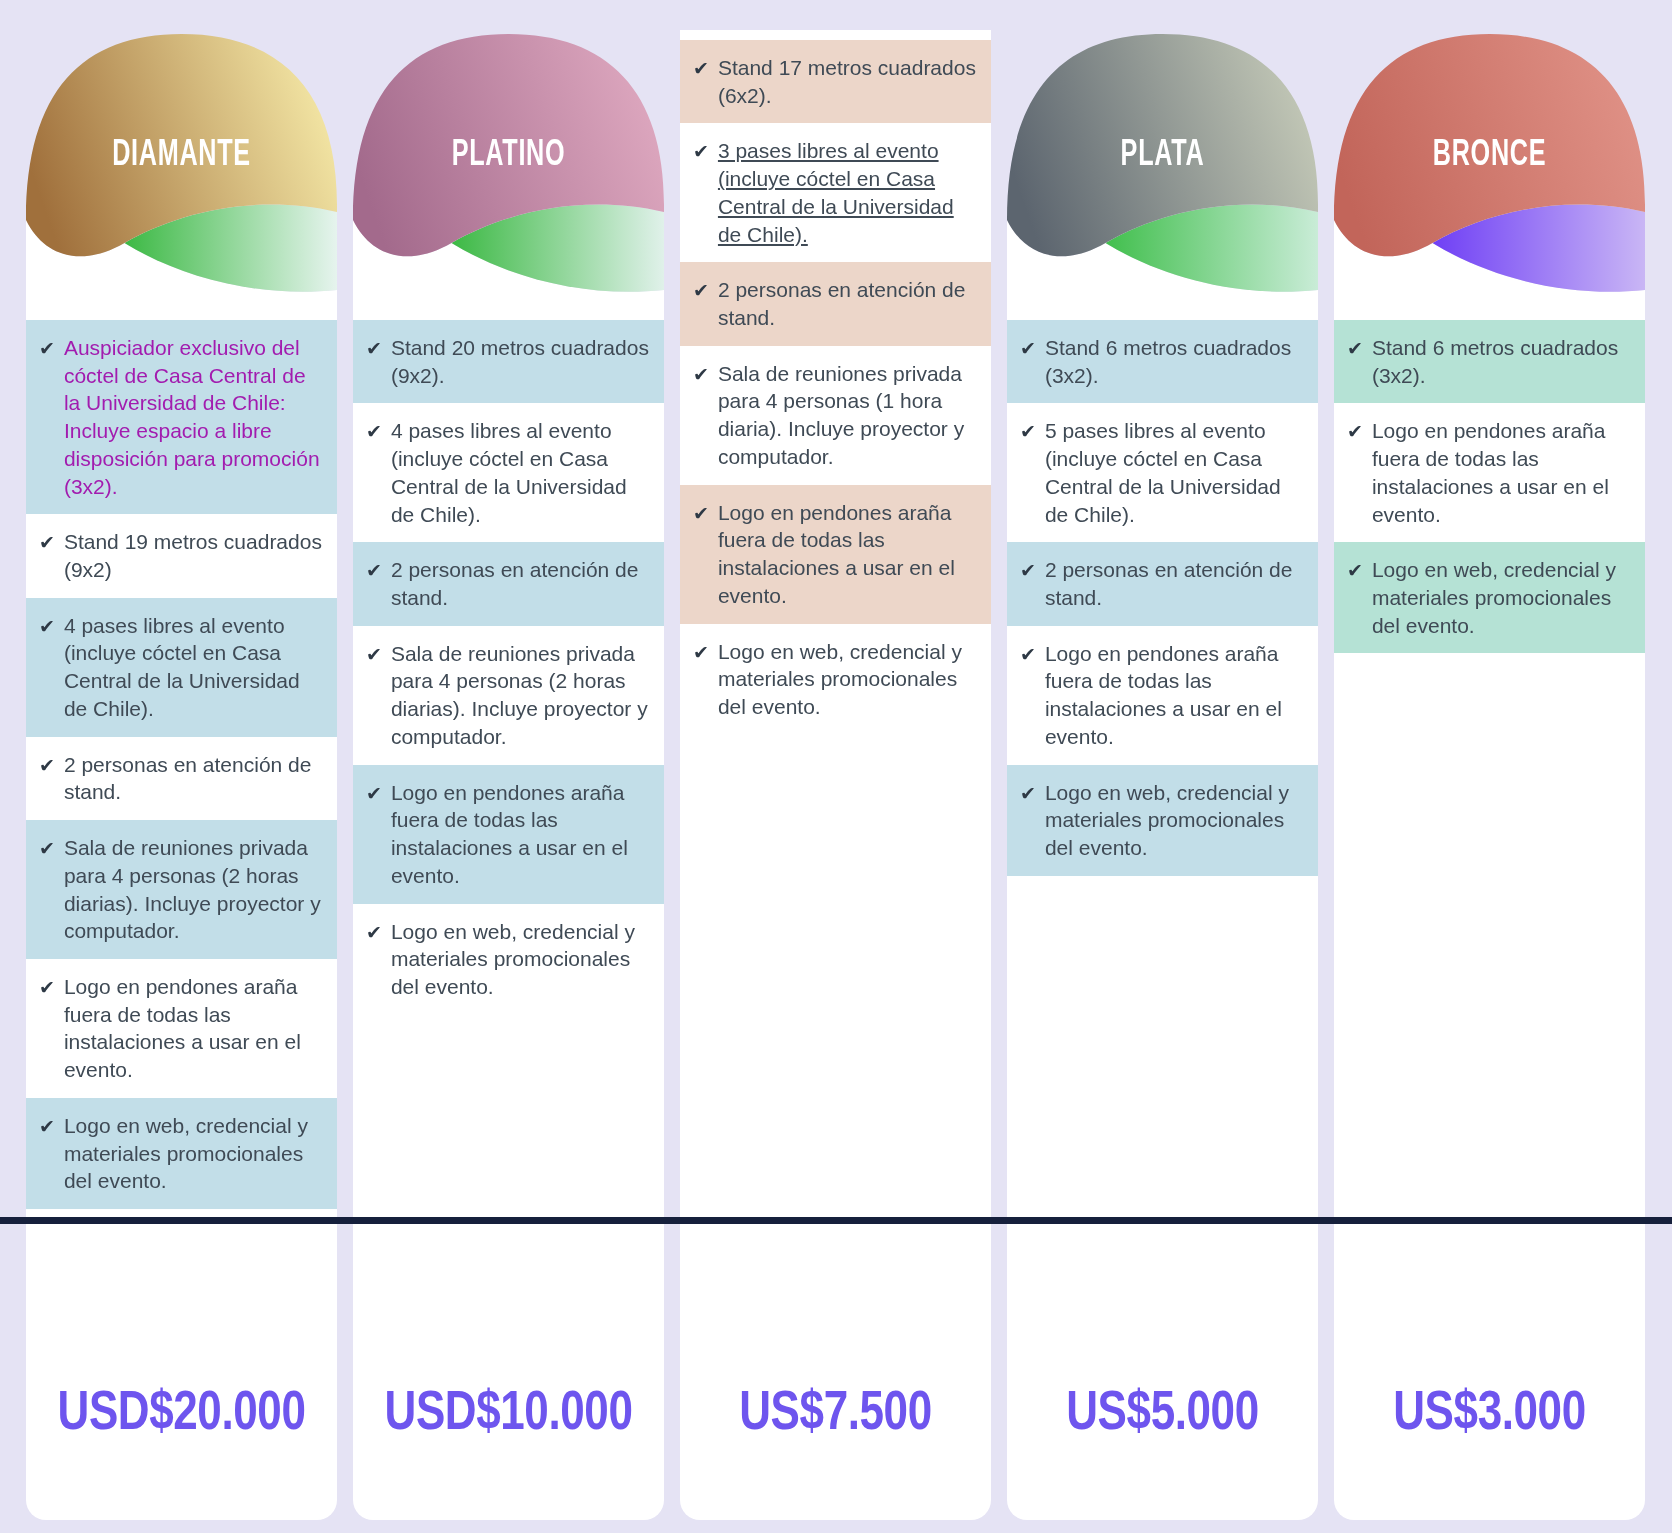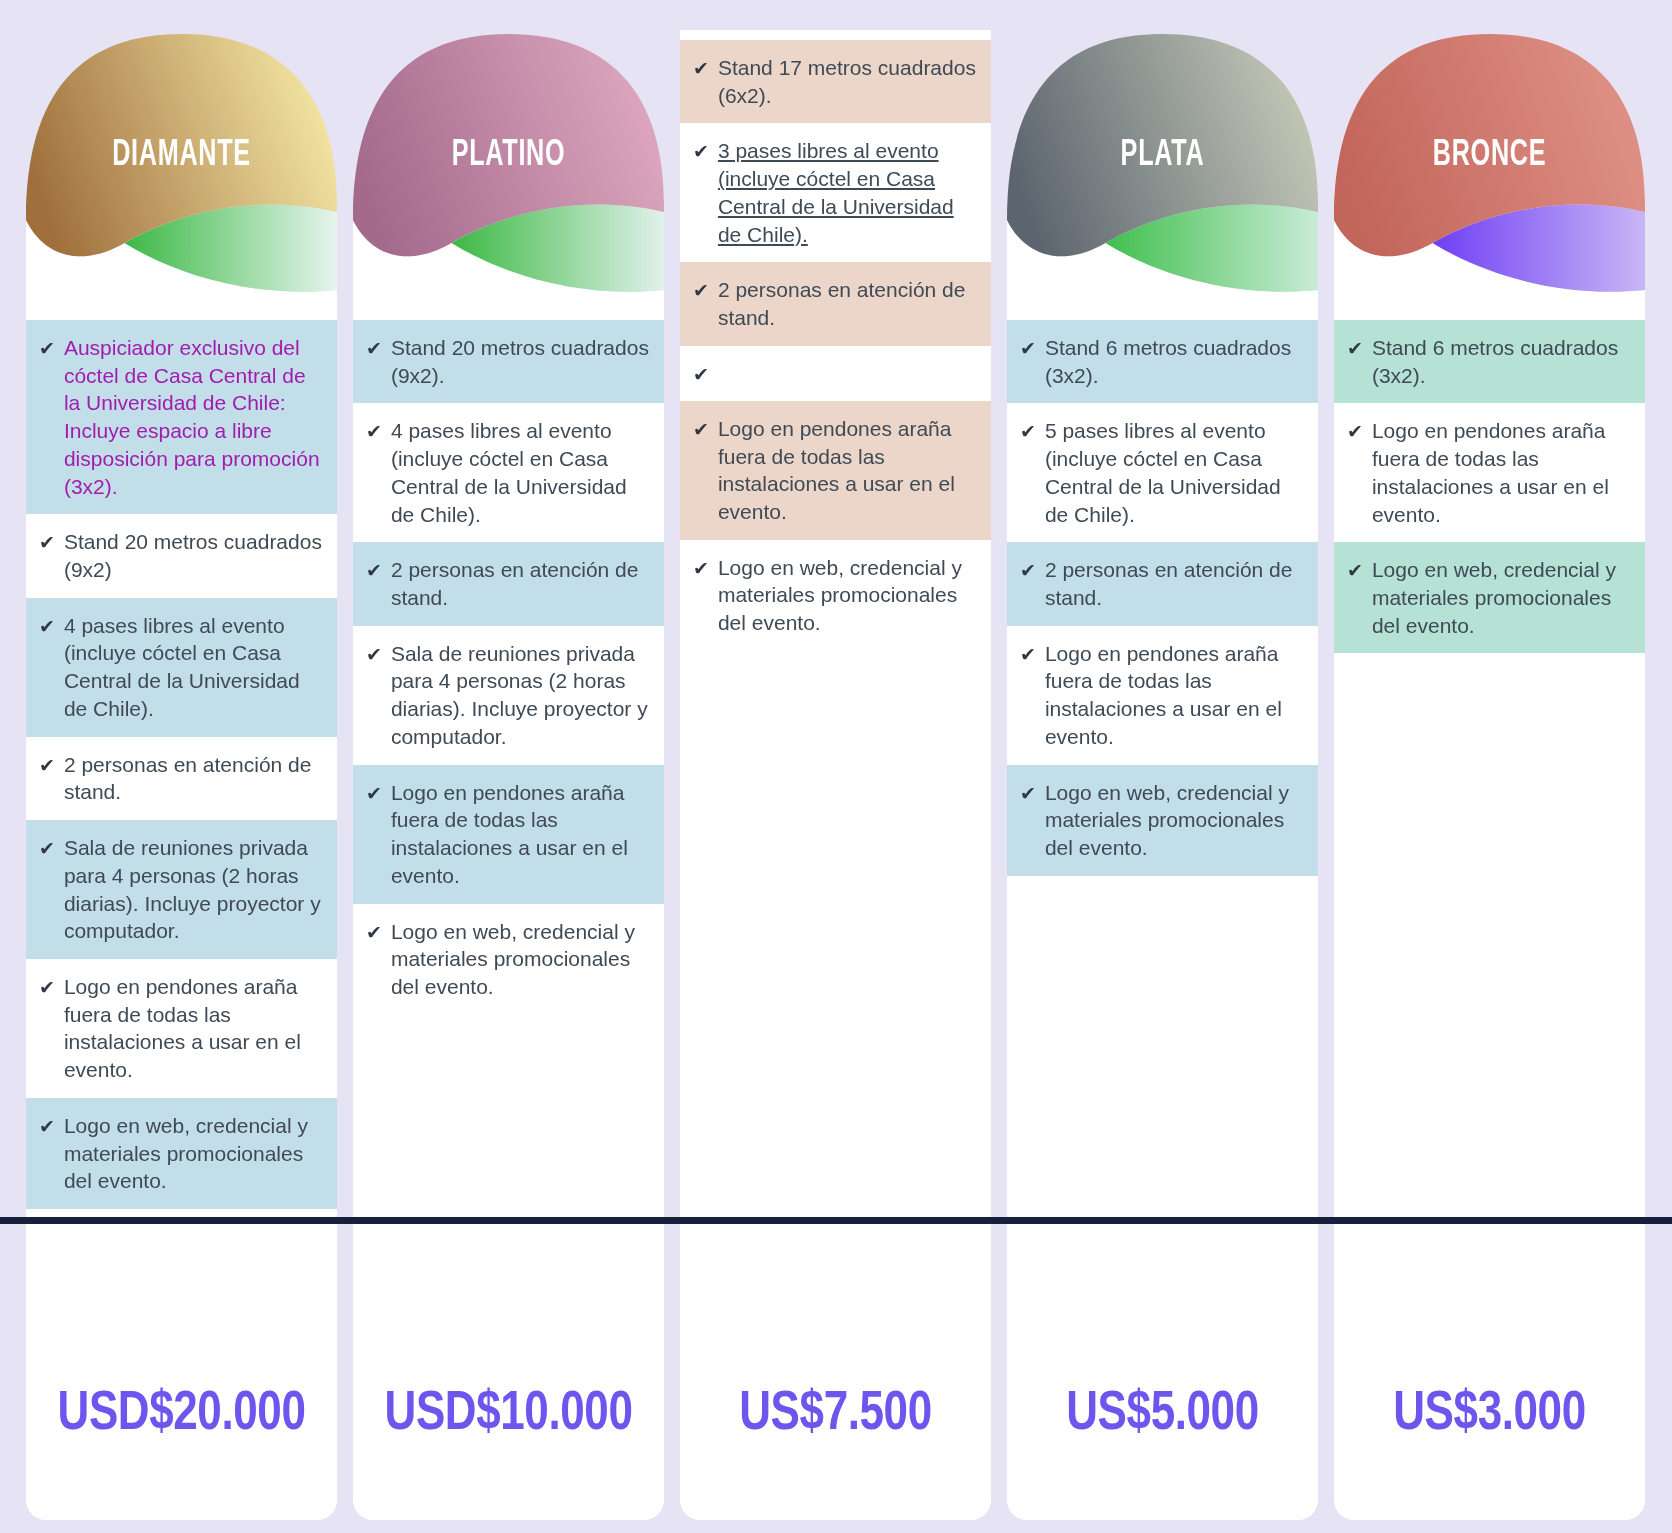--- a/index.html
+++ b/index.html
@@ -98,21 +98,21 @@
       <div class="tier-title" style="color: rgb(255, 255, 255);">DIAMANTE</div>
     </div>
     <div class="card-body">
       <div class="features">
             <div class="feature" style="background: rgb(194, 222, 232);">
               <span class="check" style="color: rgb(46, 57, 69);">✔</span>
               <span class="ftext" style="color: #a21caf;">Auspiciador exclusivo del cóctel de Casa Central de la Universidad de Chile: Incluye espacio a libre disposición para promoción (3x2).</span>
             </div>
             <div class="feature">
               <span class="check" style="color: rgb(46, 57, 69);">✔</span>
-              <span class="ftext" style="color: rgb(63, 74, 85);">Stand 20 metros cuadrados (9x2)</span>
+              <span class="ftext" style="color: rgb(63, 74, 85);">Stand 19 metros cuadrados (9x2)</span>
             </div>
             <div class="feature" style="background: rgb(194, 222, 232);">
               <span class="check" style="color: rgb(46, 57, 69);">✔</span>
               <span class="ftext" style="color: rgb(63, 74, 85);">4 pases libres al evento (incluye cóctel en Casa Central de la Universidad de Chile).</span>
             </div>
             <div class="feature">
               <span class="check" style="color: rgb(46, 57, 69);">✔</span>
               <span class="ftext" style="color: rgb(63, 74, 85);">2 personas en atención de stand.</span>
             </div>
             <div class="feature" style="background: rgb(194, 222, 232);">
@@ -190,20 +190,21 @@
             <div class="feature">
               <span class="check" style="color: rgb(46, 57, 69);">✔</span>
               <span class="ftext" style="color: rgb(63, 74, 85); text-decoration: underline;">3 pases libres al evento (incluye cóctel en Casa Central de la Universidad de Chile).</span>
             </div>
             <div class="feature" style="background: rgb(236, 214, 201);">
               <span class="check" style="color: rgb(46, 57, 69);">✔</span>
               <span class="ftext" style="color: rgb(63, 74, 85);">2 personas en atención de stand.</span>
             </div>
             <div class="feature">
               <span class="check" style="color: rgb(46, 57, 69);">✔</span>
+              <span class="ftext" style="color: rgb(63, 74, 85);">Sala de reuniones privada para 4 personas (1 hora diaria). Incluye proyector y computador.</span>
             </div>
             <div class="feature" style="background: rgb(236, 214, 201);">
               <span class="check" style="color: rgb(46, 57, 69);">✔</span>
               <span class="ftext" style="color: rgb(63, 74, 85);">Logo en pendones araña fuera de todas las instalaciones a usar en el evento.</span>
             </div>
             <div class="feature">
               <span class="check" style="color: rgb(46, 57, 69);">✔</span>
               <span class="ftext" style="color: rgb(63, 74, 85);">Logo en web, credencial y materiales promocionales del evento.</span>
             </div>
           </div>

